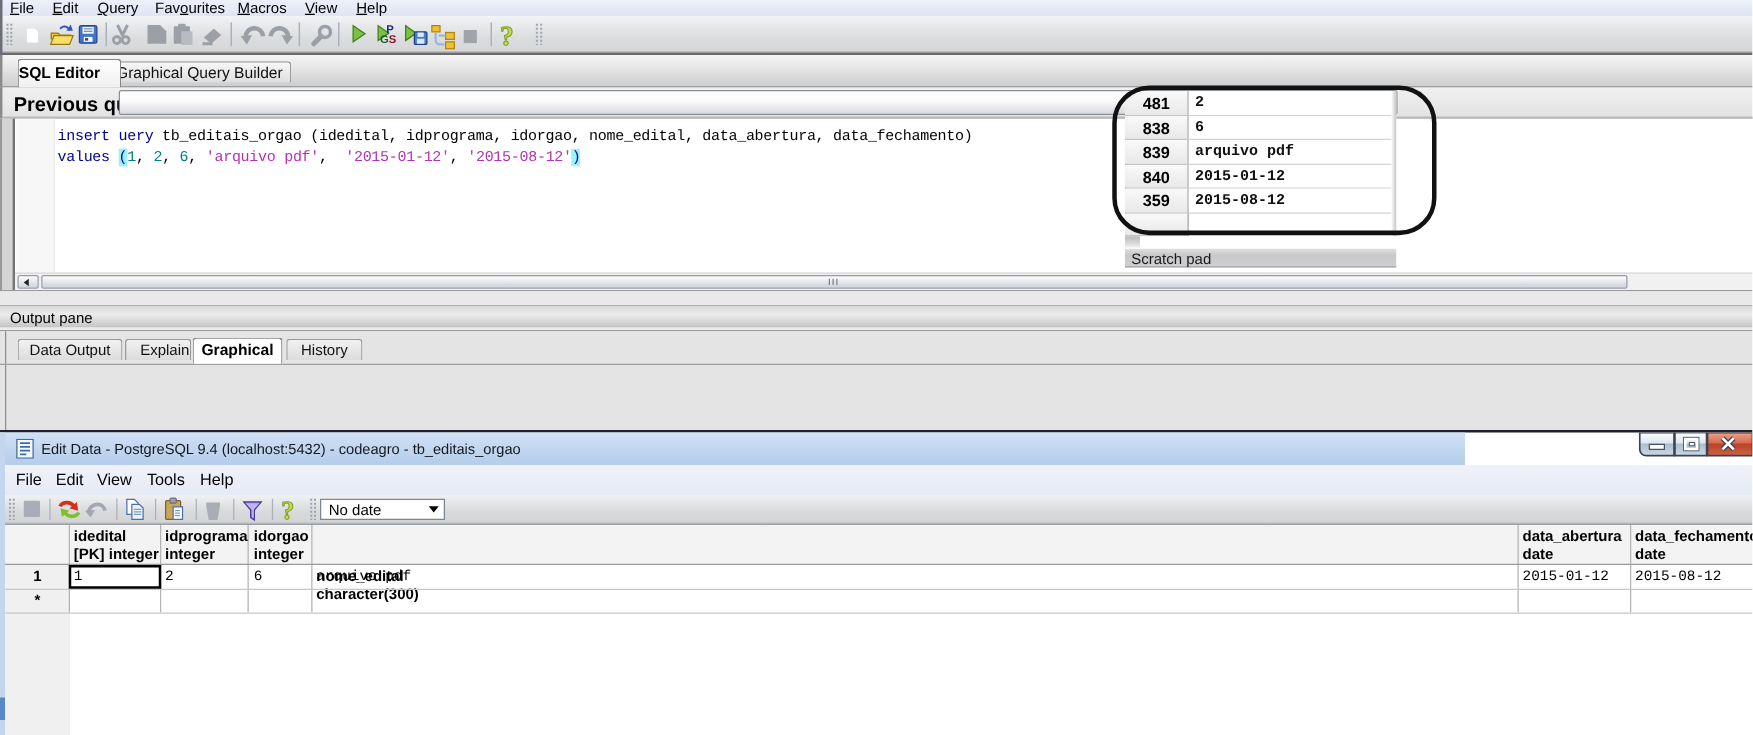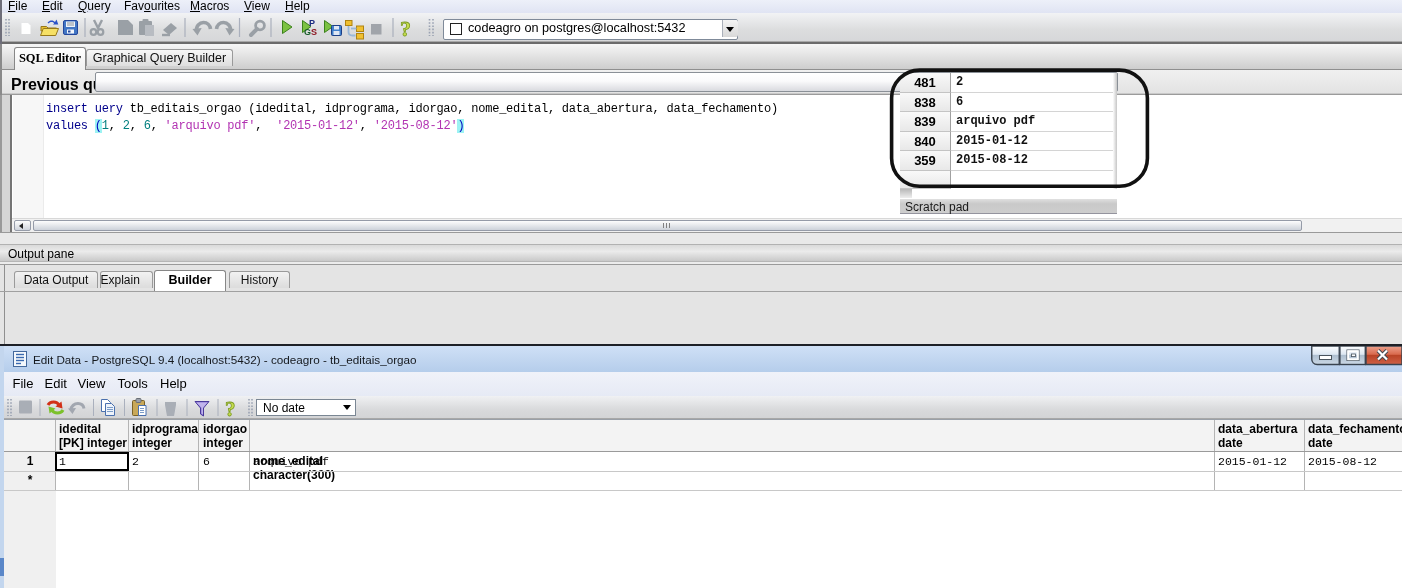--- a/index.html
+++ b/index.html
@@ -94,35 +94,28 @@
     <rect x="356.5" y="13" width="7" height="5.5" fill="#f0c030" stroke="#b08410"></rect>
     <rect x="356.5" y="20.5" width="7" height="5.5" fill="#f0c030" stroke="#b08410"></rect>
     <path d="M348.5 13v6c0 2.5 2 3.5 4 3.5h3" fill="none" stroke="#9ab8d8" stroke-width="1.8"></path>
     <path d="M351 15.5c2 0 4 0 5.5 0" fill="none" stroke="#9ab8d8" stroke-width="1.8"></path>
 
     <rect x="371" y="11" width="10.5" height="10.5" fill="#a0a4aa"></rect>
 
     <text x="400" y="23" font-family="Liberation Serif" font-size="22" font-weight="bold" fill="#c6dc4e" stroke="#7a9a20" stroke-width="0.8">?</text>
   </svg></div>
 
-  <div class="abs" style="left:443px;top:6px;width:293px;height:19px;background:#fff;border:1px solid #7f8a99;border-radius:2px;">
-    <div class="abs" style="left:6px;top:3px;width:10px;height:10px;border:1px solid #222;background:#fff;"></div>
-    <div class="abs" style="left:24px;top:1px;font-size:12.7px;color:#000;">codeagro on postgres@localhost:5432</div>
-    <div class="abs" style="left:278px;top:0px;width:15px;height:17px;background:linear-gradient(#f4f4f4,#d8d8d8);border-left:1px solid #aab0ba;border-radius:0 2px 2px 0;">
-      <div class="abs" style="left:3px;top:7px;width:0;height:0;border-left:4px solid transparent;border-right:4px solid transparent;border-top:5px solid #000;"></div>
-    </div>
-  </div>
 </div>
 
 <div class="abs" style="left:0;top:42px;width:1402px;height:2px;background:#6b6b6b;"></div>
 
 <div class="abs" style="left:0;top:44px;width:1402px;height:26px;background:linear-gradient(#f6f6f6,#cccccc);border-left:2px solid #8a8a8a;box-sizing:border-box;"></div>
 <div class="abs" style="left:0;top:69px;width:1402px;height:1px;background:#8f8f8f;"></div>
 <div class="abs" style="left:86px;top:49px;width:147px;height:17px;background:linear-gradient(#f7f7f7,#dedede);border:1px solid #9a9a9a;border-bottom:none;border-radius:3px 3px 0 0;box-sizing:border-box;font-size:12.5px;color:#111;text-align:center;line-height:17px;">Graphical Query Builder</div>
-<div class="abs" style="left:14px;top:47px;width:72px;height:23px;background:linear-gradient(#ffffff,#f0f0f0);border:1px solid #878787;border-bottom:none;border-radius:3px 3px 0 0;box-sizing:border-box;font-size:12.5px;font-weight:bold;color:#000;text-align:center;line-height:21px;z-index:2;font-family:Liberation Serif, serif;">SQL Editor</div>
+<div class="abs" style="left:14px;top:47px;width:83px;height:23px;background:linear-gradient(#ffffff,#f0f0f0);border:1px solid #878787;border-bottom:none;border-radius:3px 3px 0 0;box-sizing:border-box;font-size:12.5px;font-weight:bold;color:#000;text-align:left;line-height:21px;z-index:2;">SQL Editor</div>
 
 <div class="abs" style="left:0;top:70px;width:1402px;height:25px;background:linear-gradient(#f0f0f0,#e2e2e2);border-left:2px solid #8a8a8a;box-sizing:border-box;">
   <div class="abs" style="left:9px;top:6px;font-size:16px;color:#000;white-space:nowrap;font-weight:bold;">Previous queries</div>
   <div class="abs" style="left:93px;top:2px;width:1023px;height:20px;background:linear-gradient(#ffffff 0%,#fafafb 45%,#d9dadf 100%);border:1px solid #8a9097;border-radius:2px;box-sizing:border-box;"></div>
   <div class="abs" style="left:0;top:23px;width:1402px;height:1px;background:#c9c9c9;"></div>
   <div class="abs" style="left:0;top:24px;width:1402px;height:1px;background:#9b9b9b;"></div>
 </div>
 
 <div class="abs" style="left:0;top:95px;width:1402px;height:138px;background:#fff;">
   <div class="abs" style="left:0;top:0;width:2px;height:138px;background:#999;"></div>
@@ -150,24 +143,24 @@
 
 <div class="abs" style="left:0;top:244px;width:1402px;height:18px;background:linear-gradient(#dadada,#ebebeb 40%,#c9c9c9);border-top:1px solid #b2b2b2;border-bottom:1px solid #b6b6b6;box-sizing:border-box;font-size:12px;color:#000;">
   <div class="abs" style="left:8px;top:2px;">Output pane</div>
 </div>
 <div class="abs" style="left:0;top:262px;width:1402px;height:2px;background:#ececec;"></div>
 <div class="abs" style="left:0;top:264px;width:1402px;height:1px;background:#9a9a9a;"></div>
 <div class="abs" style="left:0;top:265px;width:1402px;height:79px;background:#e4e4e4;">
   <div class="abs" style="left:4px;top:0;width:1px;height:79px;background:#8f8f8f;"></div>
 
   <div class="abs" style="left:14px;top:5.5px;width:84px;height:17.5px;background:linear-gradient(#f2f2f2,#dcdcdc);border:1px solid #9a9a9a;border-bottom:none;border-radius:3px 3px 0 0;box-sizing:border-box;font-size:12px;text-align:center;line-height:17px;color:#111;">Data Output</div>
-  <div class="abs" style="left:99.5px;top:5.5px;width:53px;height:17.5px;background:linear-gradient(#f2f2f2,#dcdcdc);border:1px solid #9a9a9a;border-bottom:none;border-radius:3px 3px 0 0;box-sizing:border-box;font-size:12px;text-align:left;line-height:17px;color:#111;">Explain</div>
+  <div class="abs" style="left:99.5px;top:5.5px;width:53px;height:17.5px;background:linear-gradient(#f2f2f2,#dcdcdc);border:1px solid #9a9a9a;border-bottom:none;border-radius:3px 3px 0 0;box-sizing:border-box;font-size:12px;text-align:right;line-height:17px;color:#111;">Explain</div>
   <div class="abs" style="left:229px;top:5.5px;width:61px;height:17.5px;background:linear-gradient(#f2f2f2,#dcdcdc);border:1px solid #9a9a9a;border-bottom:none;border-radius:3px 3px 0 0;box-sizing:border-box;font-size:12px;text-align:center;line-height:17px;color:#111;">History</div>
   <div class="abs" style="left:0;top:25.5px;width:1402px;height:1px;background:#a0a0a0;"></div>
-  <div class="abs" style="left:154px;top:5px;width:72px;height:20.5px;background:#fff;border:1px solid #878787;border-bottom:none;border-radius:3px 3px 0 0;box-sizing:border-box;font-size:12.5px;font-weight:bold;text-align:center;line-height:19px;color:#000;z-index:2;">Builder</div>
+  <div class="abs" style="left:154px;top:5px;width:72px;height:20.5px;background:#fff;border:1px solid #878787;border-bottom:none;border-radius:3px 3px 0 0;box-sizing:border-box;font-size:12.5px;font-weight:bold;text-align:center;line-height:19px;color:#000;z-index:2;">Graphical</div>
 
 </div>
 
 <div id="overlay" class="abs" style="left:900px;top:73px;width:217px;height:143px;">
   <div class="abs" style="left:0;top:0;width:217px;height:116px;background:#fff;border-left:1px solid #b0b0b0;box-sizing:border-box;"></div>
   <div class="abs" style="left:213px;top:0;width:4px;height:116px;background:linear-gradient(90deg,#fdfdfd,#c6c6c6);"></div>
 
   <div class="ovr" style="top:0px;">
       <div class="ovn">481</div>
       <div class="ovv">2</div>
@@ -198,21 +191,21 @@
     <div class="abs" style="left:5px;top:1px;font-size:12px;color:#1a1a1a;">Scratch pad</div>
   </div>
 </div>
 <svg class="abs" style="left:885px;top:62px;" width="270" height="132" viewBox="0 0 270 132">
   <rect x="6.6" y="8.1" width="255.8" height="116.2" rx="28" ry="28" fill="none" stroke="#111" stroke-width="3.6"></rect>
 </svg>
 
 <div class="abs" style="left:0;top:344px;width:1402px;height:244px;background:#fff;">
   <div class="abs" style="left:0;top:0;width:1402px;height:2px;background:#1d2026;"></div>
 
-  <div class="abs" style="left:0;top:2px;width:1402px;height:26px;background:linear-gradient(#cfe0f6,#b5cdeb);">
+  <div class="abs" style="left:0;top:2px;width:1172px;height:26px;background:linear-gradient(#cfe0f6,#b5cdeb);">
     <div class="abs" style="left:12px;top:5px;width:16px;height:16px;"><svg width="16" height="16" viewBox="0 0 16 16">
       <rect x="1.5" y="0.5" width="13" height="15" fill="#f4f8fc" stroke="#44699c"></rect>
       <g stroke="#3a6ab0" stroke-width="1.4">
             <line x1="4" y1="3.5" x2="12" y2="3.5"></line>
             <line x1="4" y1="6.5" x2="12" y2="6.5"></line>
             <line x1="4" y1="9.5" x2="12" y2="9.5"></line>
             <line x1="4" y1="12.5" x2="9" y2="12.5"></line>
           </g>
     </svg></div>
     <div class="abs" style="left:33px;top:7px;font-size:11.7px;color:#15191e;">Edit Data - PostgreSQL 9.4 (localhost:5432) - codeagro - tb_editais_orgao</div>

